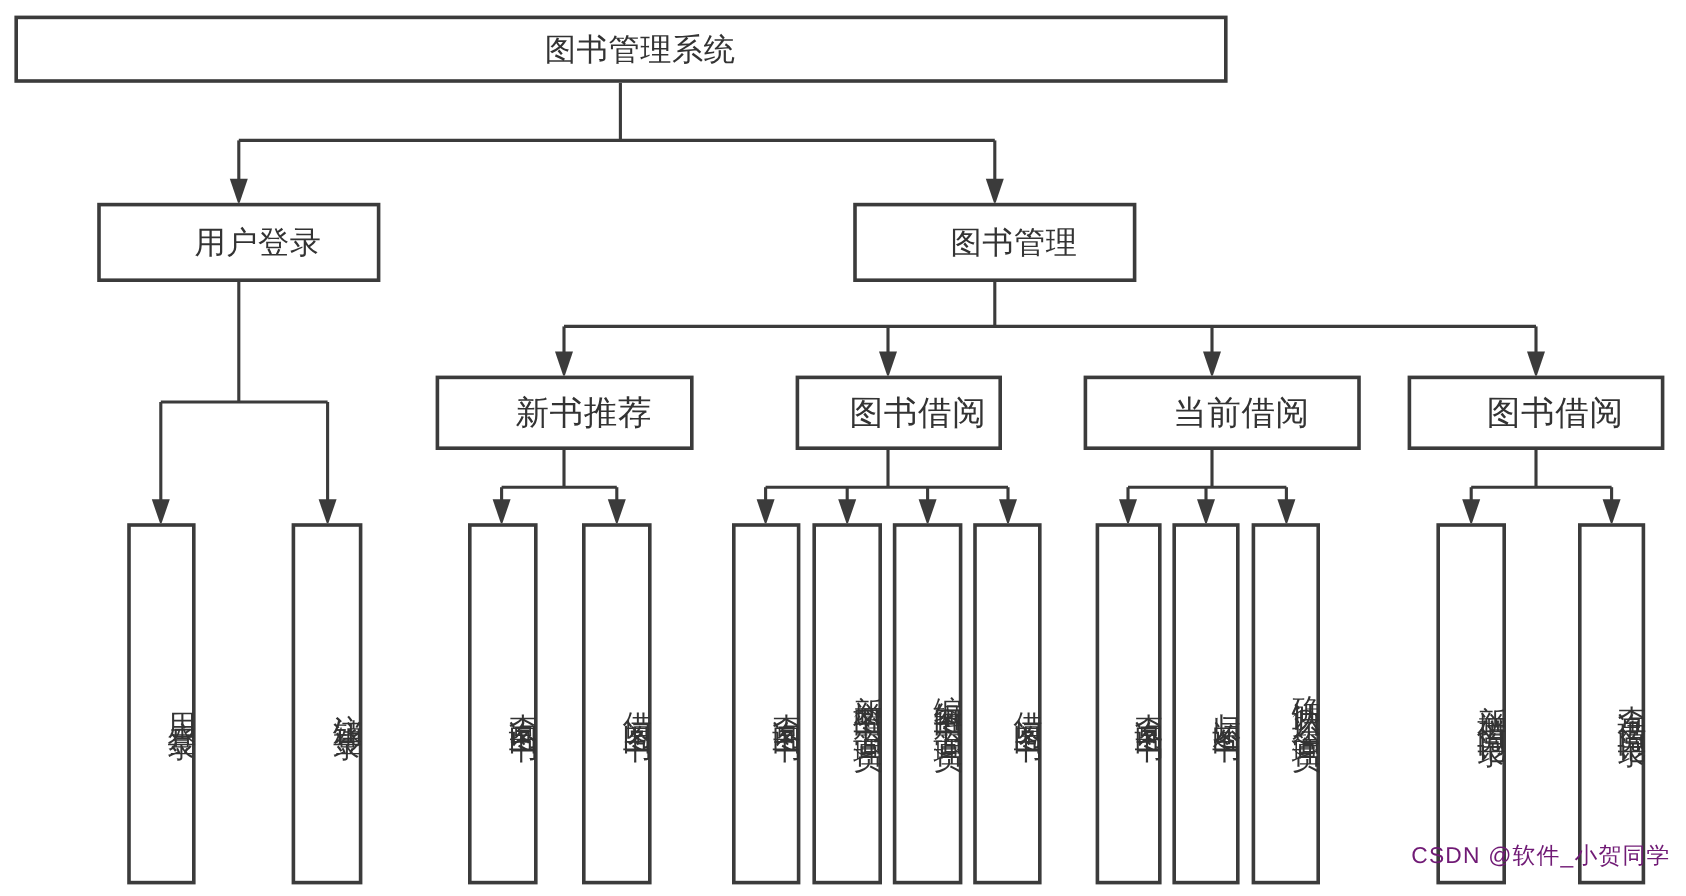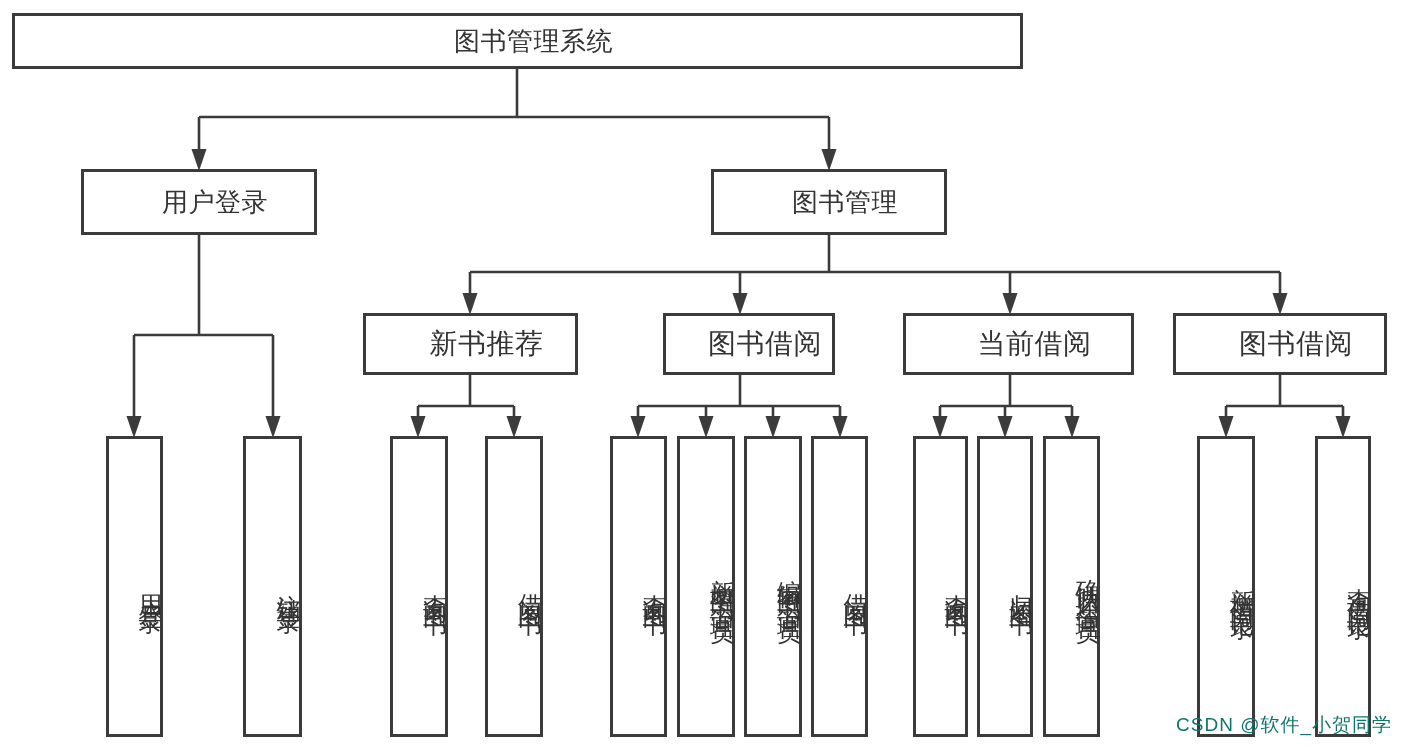--- a/index.html
+++ b/index.html
@@ -43,23 +43,23 @@
   .v-text {
     writing-mode: vertical-rl;
     font-size: 24px;
     letter-spacing: 6px;
     line-height: 1;
     color: #333333;
   }
   #watermark {
     position: absolute;
     right: 13px;
-    bottom: 9px;
+    bottom: 21px;
     font-size: 19px;
-    color: #0f766e;
+    color: #701a75;
     letter-spacing: 1px;
     white-space: nowrap;
     margin-top: 16px;
   }
 </style>
 </head>
 <body>
 
 <div id="stage">
 

